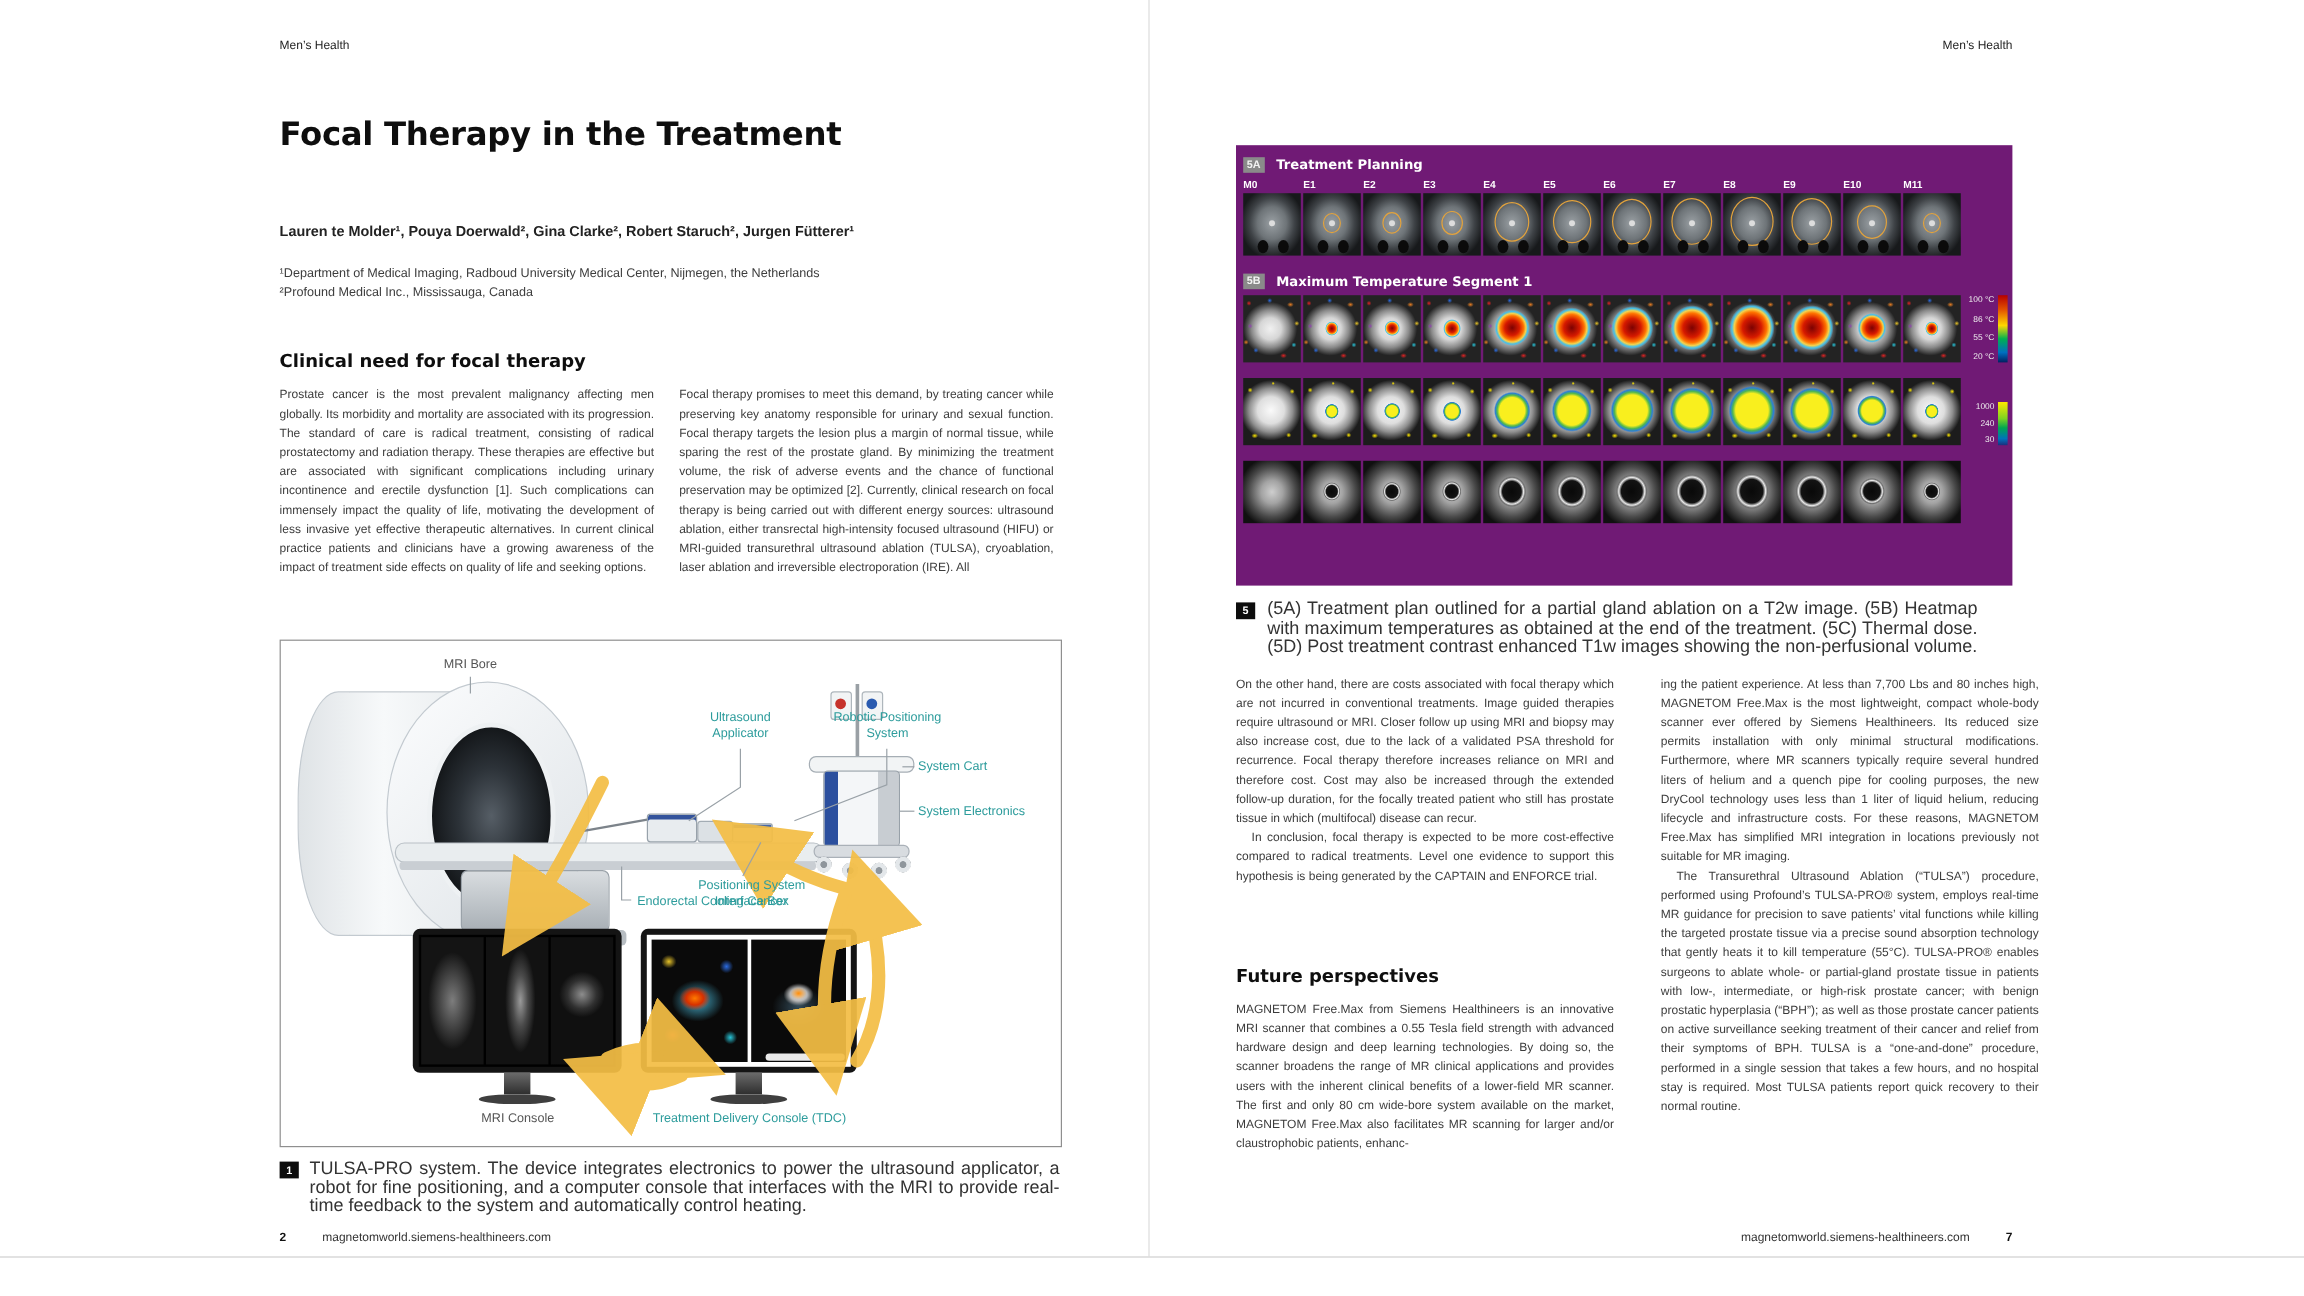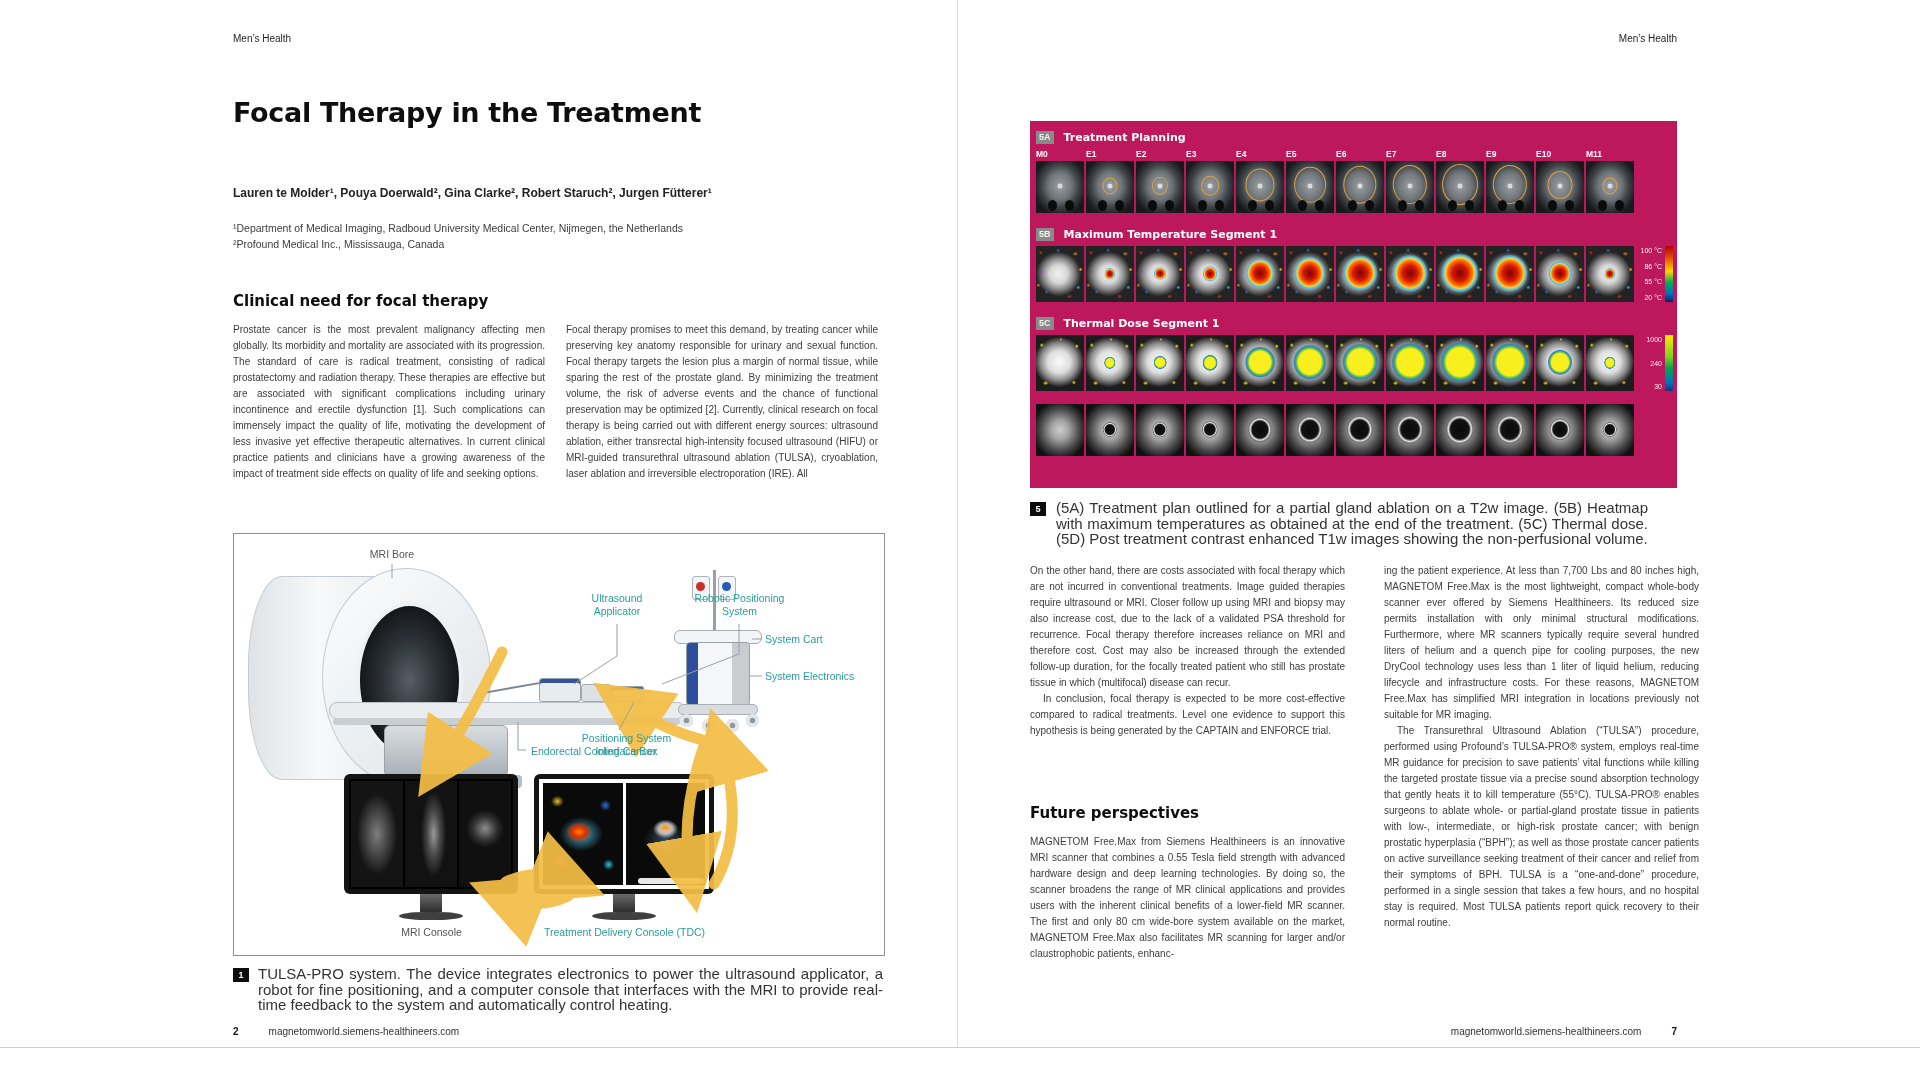--- a/index.html
+++ b/index.html
@@ -95,21 +95,21 @@
   .f1-label{font-size:10.5px;line-height:13px;text-align:center;color:#2D9C9C;}
   .f1-label.gray{color:#555;}
   .f1-label.leftal{text-align:left;}
   .fig1-overlay{left:0;top:0;}
   .f1-legend{left:505px;top:328px;width:145px;}
   .f1-legend .lg-item{position:relative!important;display:flex;align-items:center;gap:8px;height:25px;}
   .f1-legend .sw{width:12px;height:12px;flex:0 0 12px;}
   .f1-legend .lg-txt{font-size:10px;}
 
   
-  .f5-box{position:absolute;left:73px;top:121px;width:647px;height:367px;background:#be185d;
+  .f5-box{position:absolute;left:73px;top:121px;width:647px;height:367px;background:#701a75;
           padding:8px 0 0 6px;box-sizing:border-box;}
   .f5-row{position:relative;margin-bottom:13px;}
   .f5-head{display:flex;align-items:center;gap:10px;height:16px;margin-bottom:4px;}
   .f5-chip{background:#8a8a8a;color:#f2f2f2;font-size:9px;font-weight:bold;
            padding:1px 3px;line-height:11px;}
   .f5-title{color:#fff;font-size:11px;font-weight:bold;font-family:"DejaVu Sans",sans-serif;}
   .f5-labels{display:flex;margin-bottom:2px;}
   .f5-labels span{width:50px;color:#fff;font-size:8.5px;font-weight:bold;}
   .f5-thumbs{display:flex;gap:2px;}
   .thumb{position:relative;width:48px;overflow:hidden;background:#1a1a1a;}
@@ -375,24 +375,20 @@
               <div class="f5-scale-labels">
                 <div>100 °C</div>
                 <div>86 °C</div>
                 <div>55 °C</div>
                 <div>20 °C</div>
               </div>
               <div class="f5-bar bar-temp"></div>
             </div>
           </div>
           <div class="f5-row f5-dose">
-            <div class="f5-head">
-              <span class="f5-chip">5C</span>
-              <span class="f5-title">Thermal Dose Segment 1</span>
-            </div>
             <div class="f5-thumbs">
               <div class="thumb dose"></div>
               <div class="thumb dose">
                 <i class="hot" style="width: 12.32px; height: 12.936px;"></i>
               </div>
               <div class="thumb dose">
                 <i class="hot" style="width: 13.76px; height: 14.448px;"></i>
               </div>
               <div class="thumb dose">
                 <i class="hot" style="width: 15.92px; height: 16.716px;"></i>

